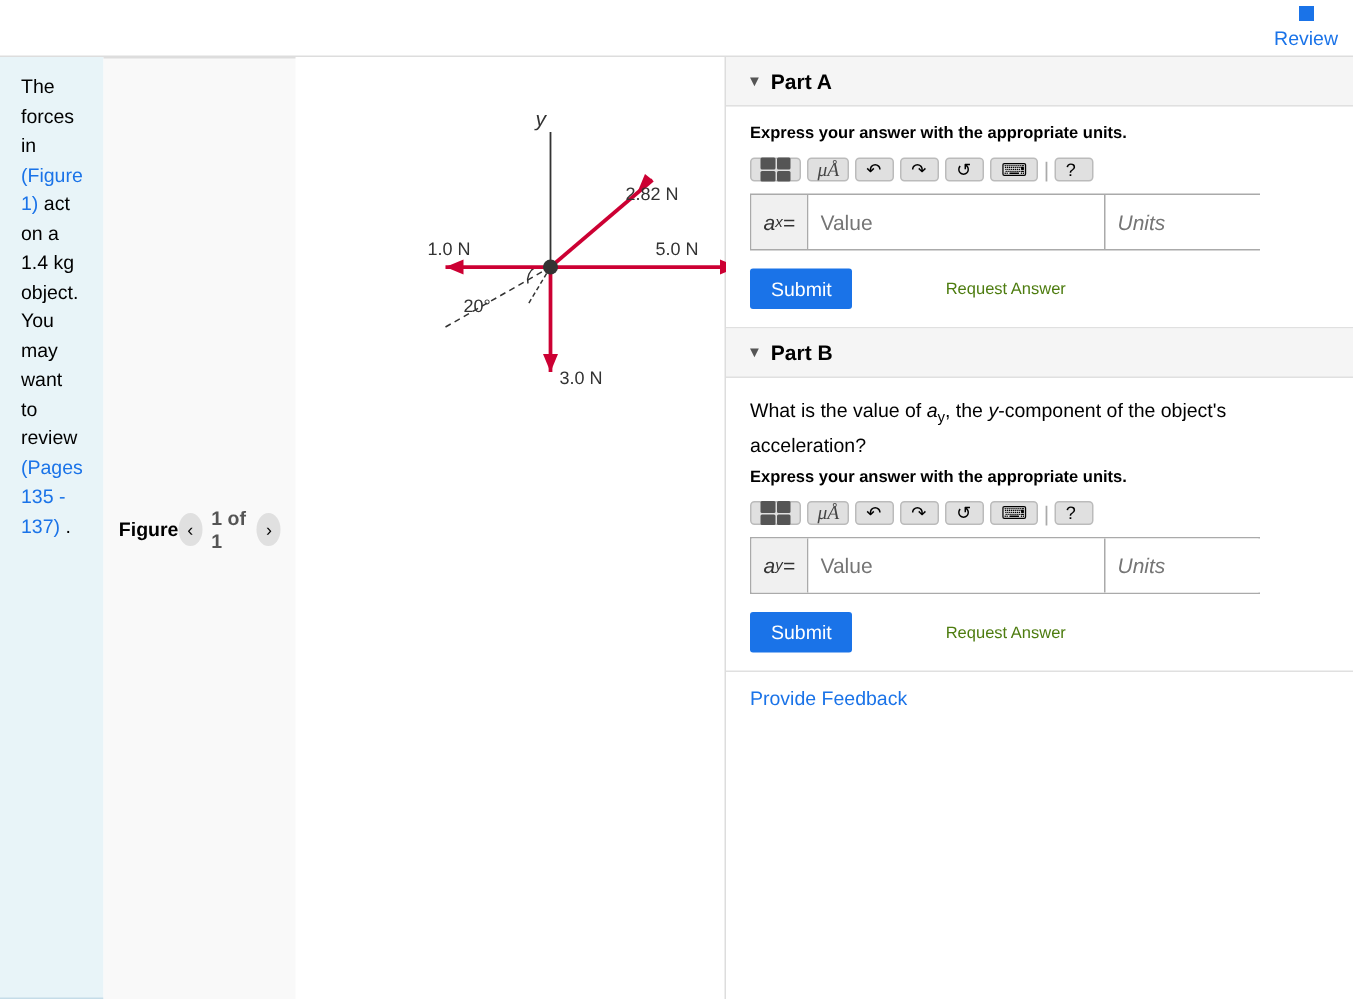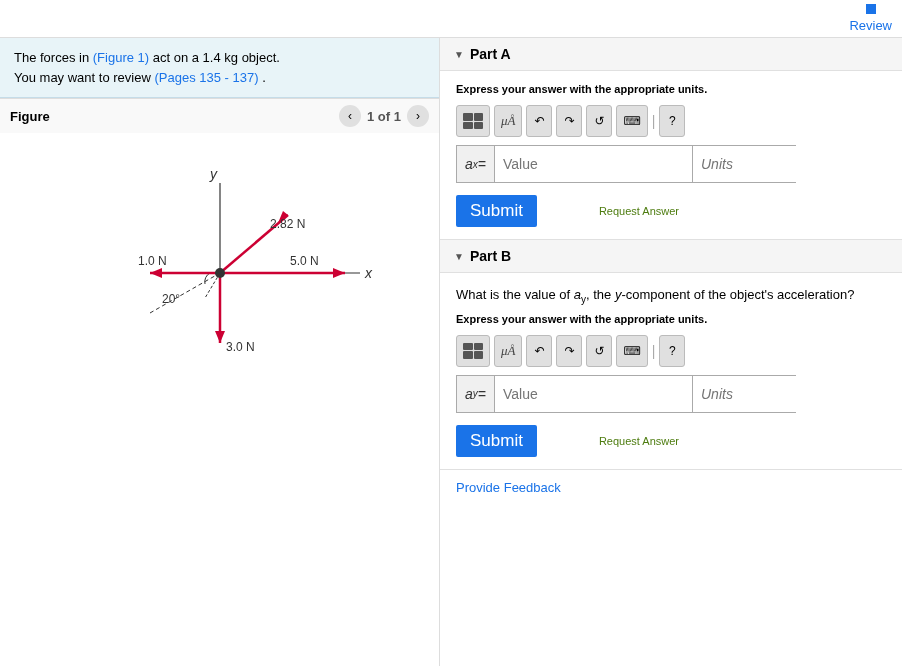--- a/index.html
+++ b/index.html
@@ -32,25 +32,25 @@
       width: 10px;
       height: 10px;
       background: #1a73e8;
       display: inline-block;
     }
     .main-layout {
       display: flex;
       flex: 1;
     }
     .left-panel {
-      width: 440px;
+      width: 484px;
       background: #fff;
       border-right: 1px solid #ddd;
       display: flex;
-      flex-direction: column;
+      flex-direction: row;
     }
     .problem-text {
       padding: 10px 14px;
       background: #e8f4f8;
       border-bottom: 1px solid #c5dce8;
       font-size: 13px;
       line-height: 1.5;
     }
     .figure-link {
       color: #1a73e8;
@@ -134,28 +134,27 @@
     .toolbar {
       display: flex;
       align-items: center;
       gap: 4px;
       margin-bottom: 8px;
     }
     .tool-btn {
       background: #e0e0e0;
       border: 1px solid #bbb;
       border-radius: 3px;
-      padding: 15px 6px;
+      padding: 3px 6px;
       cursor: pointer;
       font-size: 12px;
       display: flex;
       align-items: center;
-      justify-content: center;
       min-width: 26px;
-      height: 26px;
+      height: 16px;
     }
     .tool-btn-grid {
       display: grid;
       grid-template-columns: 1fr 1fr;
       gap: 1px;
       width: 20px;
       height: 16px;
     }
     .grid-cell {
       background: #555;
@@ -214,21 +213,21 @@
       display: flex;
       align-items: center;
       gap: 14px;
     }
     .submit-btn {
       background: #1a73e8;
       color: #fff;
       border: none;
       padding: 6px 14px;
       cursor: pointer;
-      font-size: 17px;
+      font-size: 13px;
       border-radius: 2px;
     }
     .request-link {
       color: #4d7c0f;
       text-decoration: none;
       font-size: 11px;
       cursor: pointer;
       margin-left: 48px;
     }
     .feedback-link {

